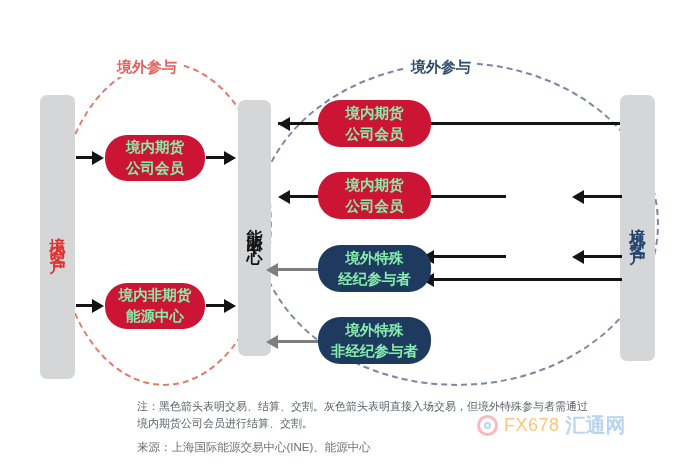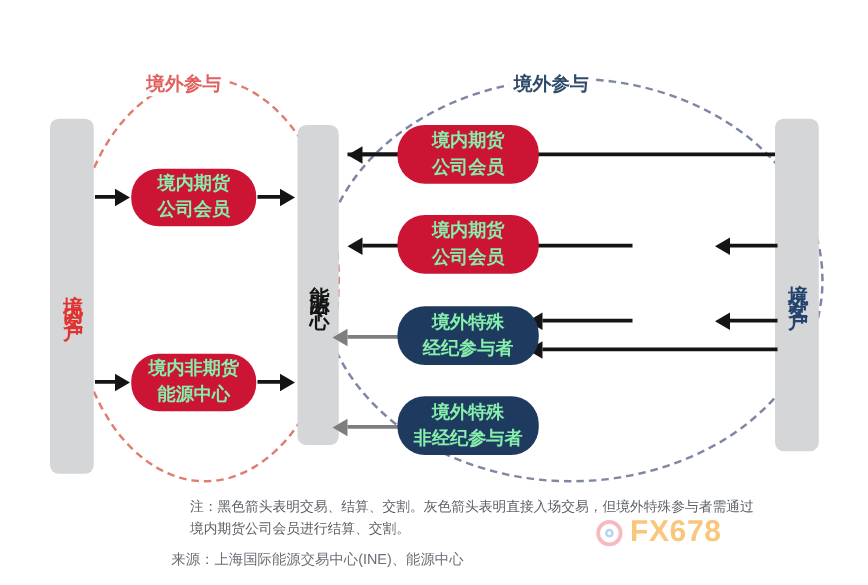--- a/index.html
+++ b/index.html
@@ -122,21 +122,21 @@
     border-top: 7px solid transparent;
     border-bottom: 7px solid transparent;
   }
   .arrow-head.right-black { border-left: 12px solid #141414; }
   .arrow-head.left-black { border-right: 12px solid #141414; }
   .arrow-head.left-gray { border-right: 12px solid #7e7e7e; }
 
   
   .note {
     position: absolute;
-    left: 152px;
+    left: 137px;
     top: 398px;
     width: 455px;
     font-size: 11px;
     color: #5b5f66;
     line-height: 1.55;
     text-align: left;
   }
   .source {
     position: absolute;
     left: 137px;
@@ -164,21 +164,21 @@
   #watermark .wm-logo::after {
     content: "";
     position: absolute;
     left: 4px; top: 4px;
     width: 7px; height: 7px;
     border-radius: 50%;
     border: 2px solid #9ec4e8;
     box-sizing: border-box;
   }
   #watermark .wm-fx {
-    font-size: 24px; font-weight: bold; color: #f7b14a; letter-spacing: 0.5px;
+    font-size: 18px; font-weight: normal; color: #f7b14a; letter-spacing: 0.5px;
   }
   #watermark .wm-cn {
     font-size: 20px; font-weight: bold; color: #9ec4e8; letter-spacing: 0px;
   }
 </style>
 </head>
 <body>
 
 <div id="stage">
 
@@ -260,15 +260,16 @@
     <span style="white-space:pre-line">境外特殊
 非经纪参与者</span>
   </div>
 
   <div class="note">注：黑色箭头表明交易、结算、交割。灰色箭头表明直接入场交易，但境外特殊参与者需通过境内期货公司会员进行结算、交割。</div>
   <div class="source">来源：上海国际能源交易中心(INE)、能源中心</div>
 
   <div id="watermark">
     <span class="wm-logo"></span>
     <span class="wm-fx">FX678</span>
+    <span class="wm-cn">汇通网</span>
   </div>
 
 </div>
 
 </body></html>

